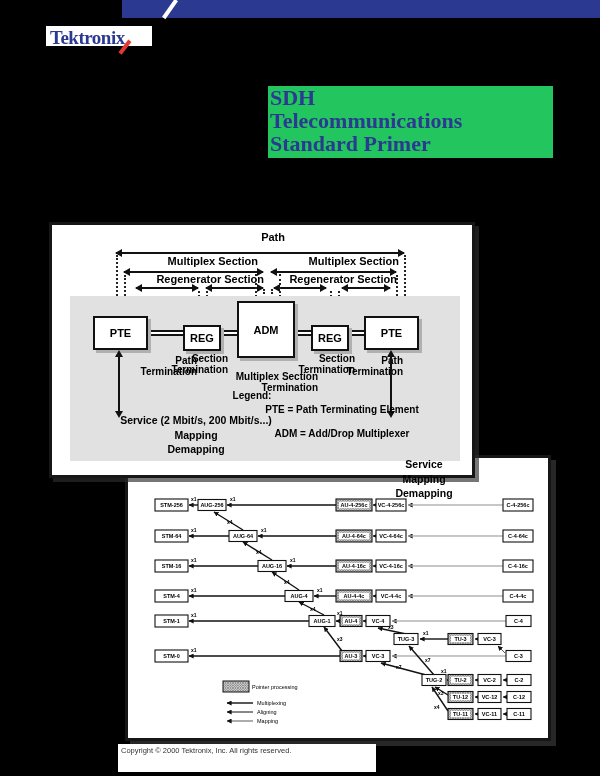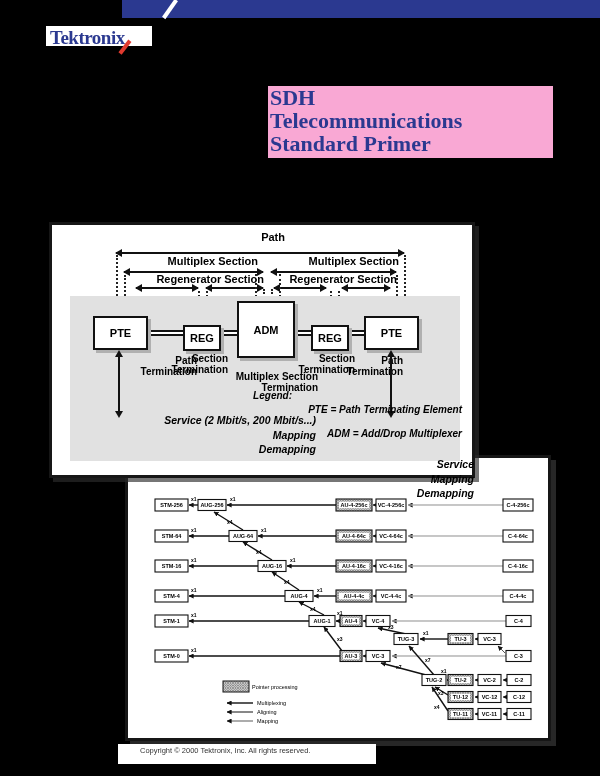--- a/index.html
+++ b/index.html
@@ -7,46 +7,46 @@
     width:600px;height:776px;position:relative;overflow:hidden;
     background:#000;font-family:"Liberation Sans",sans-serif;
   }
   
   .brand-bar{position:absolute;left:122px;top:0;width:478px;height:18px;background:#2b3990;}
   .brand-slash{position:absolute;left:46px;top:-2px;width:4px;height:22px;background:#fff;transform:rotate(35deg);}
   .logo-box{position:absolute;left:46px;top:26px;width:106px;height:20px;background:#fff;}
   .logo-text{position:absolute;left:4px;top:1px;font-family:"Liberation Serif",serif;font-weight:bold;font-size:19px;letter-spacing:-.5px;color:#2b3990;}
   .logo-slash{position:absolute;left:77px;top:13px;width:3.5px;height:16px;background:#e03a2f;transform:rotate(38deg);}
   
-  .title-box{position:absolute;left:268px;top:86px;width:285px;height:72px;background:#f9a8d4;}
+  .title-box{position:absolute;left:268px;top:86px;width:285px;height:72px;background:#22c55e;}
   .title-line{font-family:"Liberation Serif",serif;font-weight:bold;font-size:22px;line-height:23px;color:#2b3990;padding-left:2px;white-space:nowrap;}
   
   .panel{position:absolute;background:#fff;border:3px solid #161616;box-sizing:border-box;}
   #panel1{left:49px;top:222px;width:426px;height:256px;z-index:3;box-shadow:4px 4px 0 rgba(45,45,45,.65);}
   #panel2{left:125px;top:455px;width:426px;height:286px;z-index:1;box-shadow:5px 5px 0 #272727;}
   
   .dlabel{position:absolute;font-weight:bold;color:#000;text-align:right;white-space:pre-line;}
   .lab11{font-size:11px;line-height:12px;}
   .lab10{font-size:10px;line-height:10.5px;}
-  .left-align{text-align:right;font-style:italic;}
+  .left-align{text-align:center;}
   .ha{position:absolute;height:0;border-top:2px solid #111;}
   .ha:before,.ha:after{content:"";position:absolute;top:-5px;width:0;height:0;border-top:4px solid transparent;border-bottom:4px solid transparent;}
   .ha:before{left:-1px;border-right:7px solid #111;}
   .ha:after{right:-1px;border-left:7px solid #111;}
   .va{position:absolute;width:0;border-left:2px solid #111;}
   .va:before,.va:after{content:"";position:absolute;left:-5px;width:0;height:0;border-left:4px solid transparent;border-right:4px solid transparent;}
   .va:before{top:-2px;border-bottom:7px solid #111;}
   .va:after{bottom:-2px;border-top:7px solid #111;}
   .dot{position:absolute;width:0;border-left:2px dotted #222;}
   .grayband{position:absolute;left:18px;top:71px;width:390px;height:165px;background:#e1e1e1;}
   .nbox{position:absolute;background:#fff;border:2px solid #111;box-shadow:3px 3px 0 #b0b0b0;display:flex;align-items:center;justify-content:center;font-weight:bold;font-size:11px;box-sizing:border-box;}
   .pipe{position:absolute;height:2px;background:#fff;border-top:2px solid #111;border-bottom:2px solid #111;}
   
-  .copyright-bar{position:absolute;left:118px;top:744px;width:258px;height:20px;background:#fff;z-index:2;
-    font-size:7.5px;color:#333;line-height:14px;padding-left:22px;box-sizing:border-box;}
+  .copyright-bar{position:absolute;left:118px;top:744px;width:258px;height:28px;background:#fff;z-index:2;
+    font-size:7.5px;color:#333;line-height:14px;padding-left:3px;box-sizing:border-box;}
 </style>
 </head>
 <body>
 
 <div class="brand-bar" style="background: rgb(43, 57, 144);">
   <div class="brand-slash"></div>
 </div>
 <div class="logo-box">
   <span class="logo-text" style="color: rgb(43, 57, 144);">Tektronix</span>
   <div class="logo-slash" style="background: rgb(224, 58, 47);"></div>

